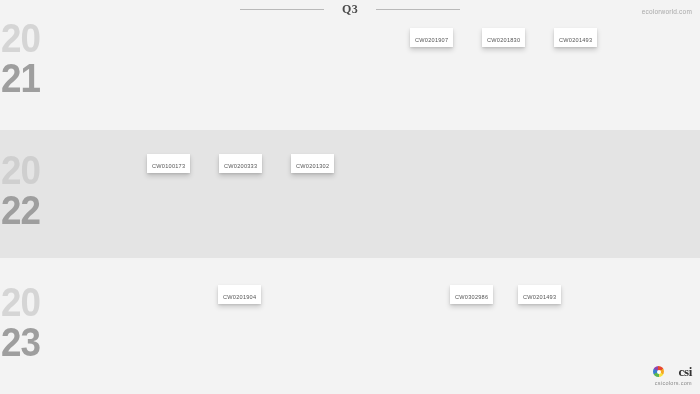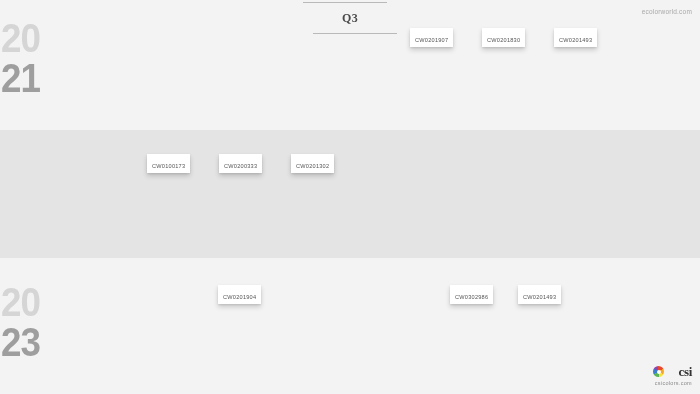--- a/index.html
+++ b/index.html
@@ -11,21 +11,20 @@
     position:relative;
   }
   #stage{position:relative;width:700px;height:394px;background:#f3f3f3;}
 
   
   .header{position:absolute;left:0;top:0;width:700px;height:24px;}
   .qtitle{
     position:absolute;left:0;top:2px;width:700px;
     display:flex;align-items:center;justify-content:center;gap:8px;
     pointer-events:none;
-    flex-direction:column;
   }
   .qrule{height:1px;background:#b9b9b9;width:84px;}
   .qrule.left{margin-right:10px;}
   .qrule.right{margin-left:10px;}
   .qtext{
     font-family:"Liberation Serif", serif;
     font-size:12px;font-weight:700;color:#4a4a4a;
     letter-spacing:.3px;line-height:14px;
   }
   .site-top{
@@ -108,20 +107,24 @@
       <span class="qtext">Q3</span>
       <span class="qrule right"></span>
     </div>
     <div class="site-top">ecolorworld.com</div>
   </div>
 
   <div class="year y1">
     <div class="line top">20</div>
     <div class="line bot">21</div>
   </div>
+  <div class="year y2">
+    <div class="line top">20</div>
+    <div class="line bot">22</div>
+  </div>
   <div class="year y3">
     <div class="line top">20</div>
     <div class="line bot">23</div>
   </div>
 
   <div class="row1"></div>
   <div class="row2"></div>
   <div class="row3"></div>
 
   <div class="footer">

